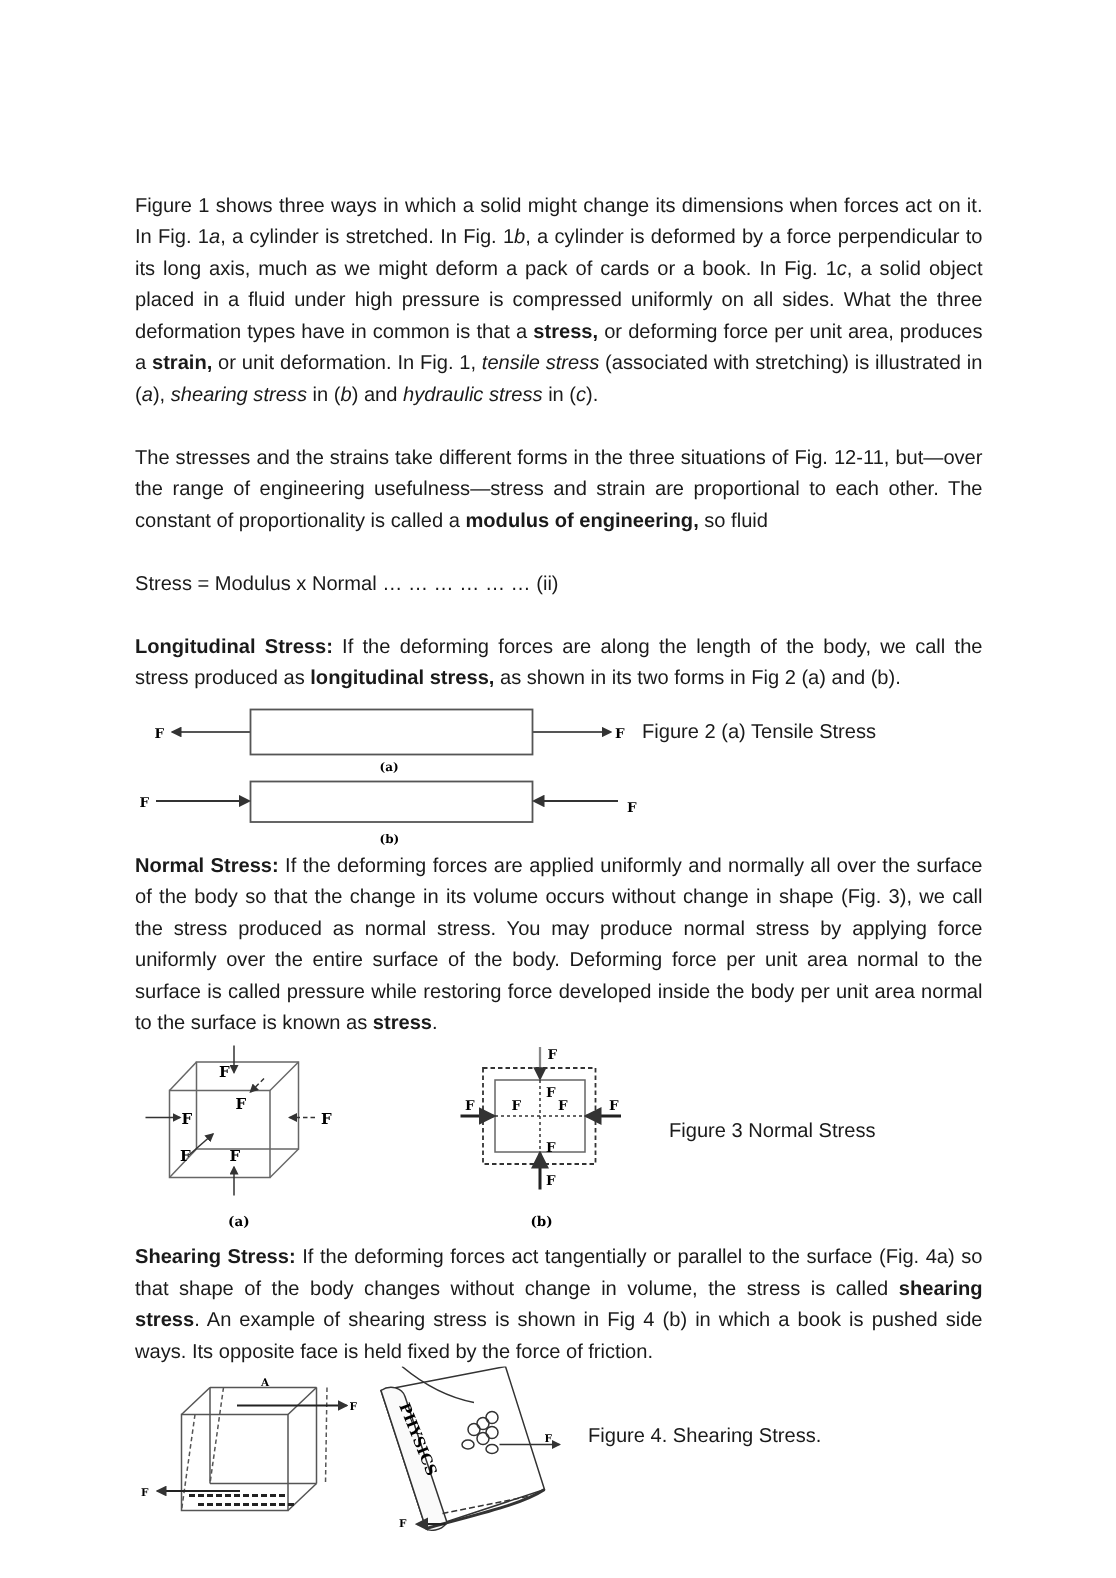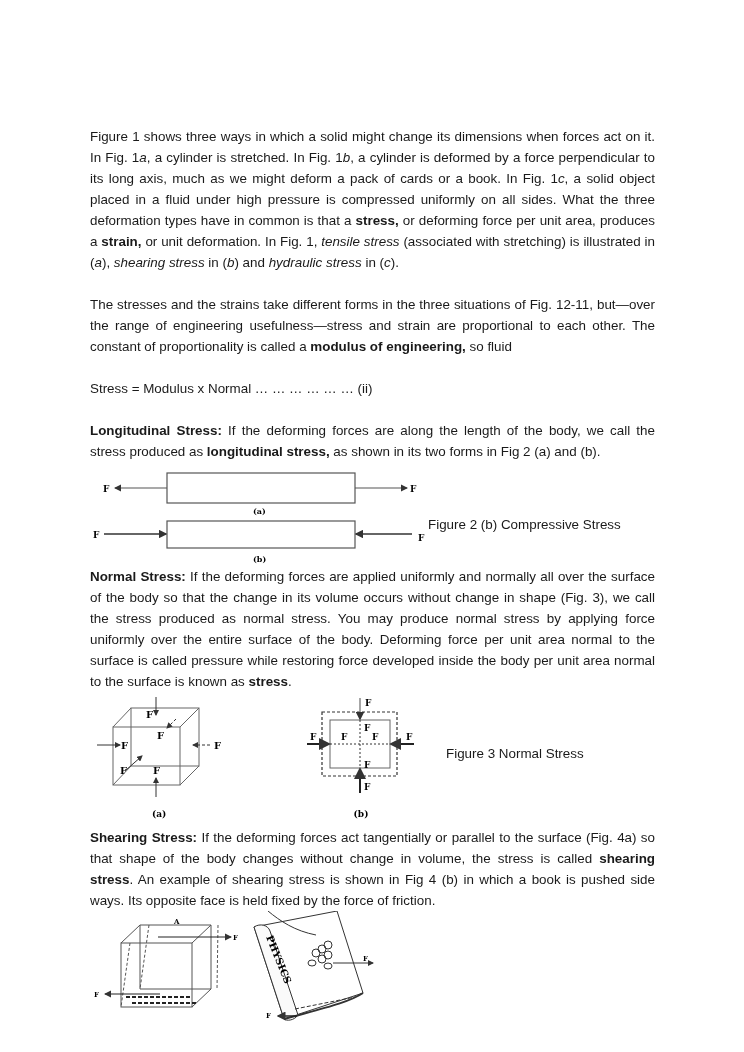--- a/index.html
+++ b/index.html
@@ -39,21 +39,21 @@
       <text x="320" y="30" font-size="9">F</text>
       <text x="163" y="52" font-size="8">(a)</text>
 
       <rect x="77" y="59" width="188" height="27" fill="#fff" stroke="#555" stroke-width="1.2"></rect>
       <line x1="14" y1="72" x2="76" y2="72" stroke="#333" stroke-width="1.4" marker-end="url(#ah)"></line>
       <line x1="322" y1="72" x2="266" y2="72" stroke="#333" stroke-width="1.4" marker-end="url(#ah)"></line>
       <text x="3" y="76" font-size="9">F</text>
       <text x="328" y="79" font-size="9">F</text>
       <text x="163" y="100" font-size="8">(b)</text>
     </svg>
-    <span class="caption" style="left:338px;top:52px;">Figure 2 (b) Compressive Stress</span>
+    <span class="caption" style="left:338px;top:15px;">Figure 2 (a) Tensile Stress</span>
   </div>
 
   <p class="para"><b>Normal Stress:</b><span> If the deforming forces are applied uniformly and normally all over the surface of the body so that the change in its volume occurs without change in shape (Fig. 3), we call the stress produced as normal stress. You may produce normal stress by applying force uniformly over the entire surface of the body. Deforming force per unit area normal to the surface is called pressure while restoring force developed inside the body per unit area normal to the surface is known as </span><b>stress</b><span>.</span></p>
 
   <div class="fig" style="height:135px;">
     <svg width="340" height="135" style="position:absolute;left:0;top:0;">
       <defs>
         <marker id="ah2" markerWidth="6" markerHeight="6" refX="5" refY="3" orient="auto">
             <path d="M0,0 L6,3 L0,6 z" fill="#333"></path>
           </marker>
@@ -148,14 +148,15 @@
         <circle cx="238" cy="44" r="4" fill="none"></circle>
         <ellipse cx="222" cy="52" rx="4" ry="3" fill="none"></ellipse>
         <ellipse cx="238" cy="55" rx="4" ry="3" fill="none"></ellipse>
       </g>
       <text transform="translate(176,26) rotate(68)" font-size="10" font-family="Liberation Sans, sans-serif">PHYSICS</text>
       <line x1="243" y1="52" x2="283" y2="52" stroke="#333" stroke-width="1" marker-end="url(#ah3)"></line>
       <line x1="207" y1="105" x2="188" y2="105" stroke="#222" stroke-width="1.5" marker-end="url(#ah3)"></line>
       <text x="273" y="50" font-size="7">F</text>
       <text x="176" y="107" font-size="7">F</text>
     </svg>
+    <span class="caption" style="left:302px;top:35px;">Figure 4. Shearing Stress.</span>
   </div>
 </div>
 
 </body></html>

